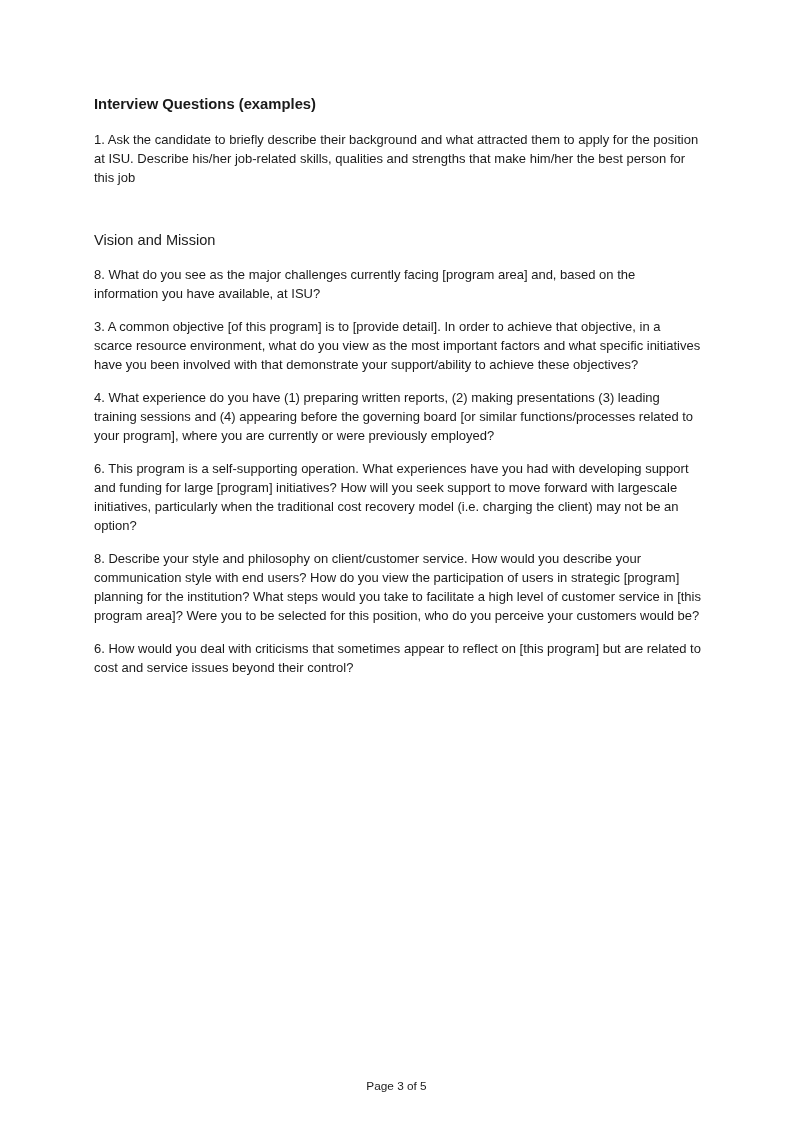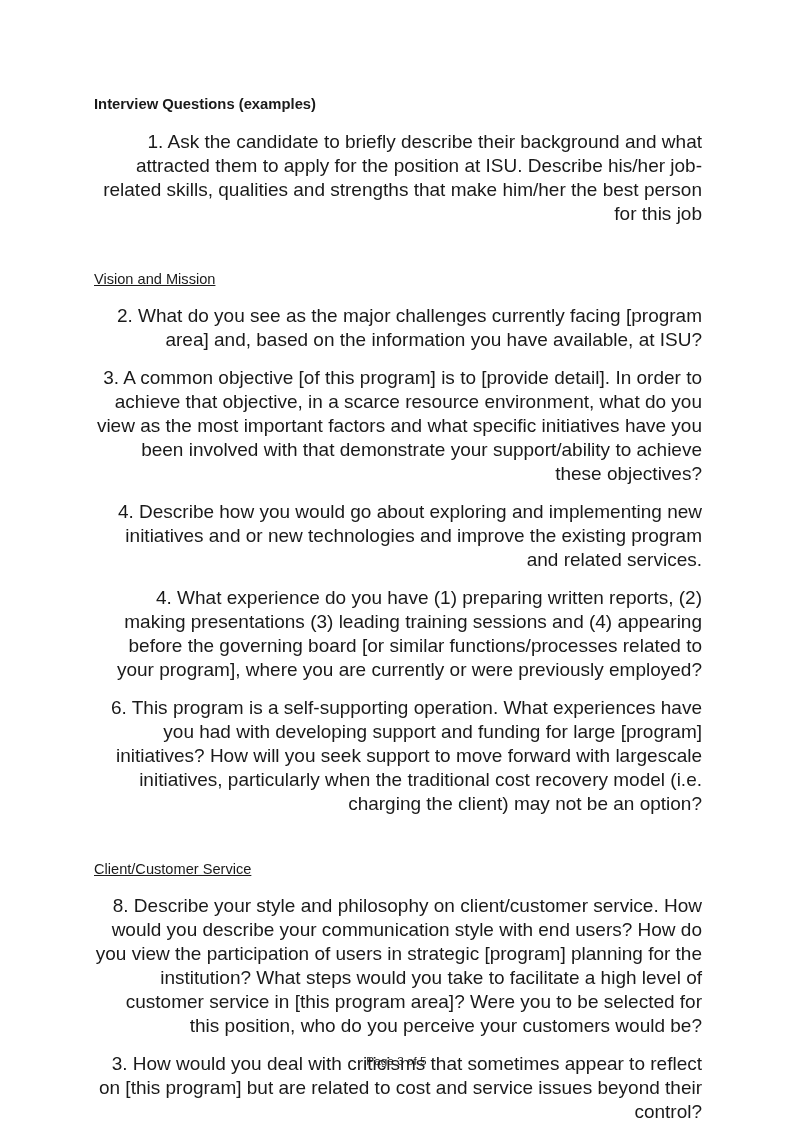--- a/index.html
+++ b/index.html
@@ -25,58 +25,55 @@
   }
   .doc-title {
     font-size: 14.8px;
     font-weight: bold;
     margin: 0 0 15px 0;
     line-height: 21px;
   }
   .section-heading {
     font-size: 14.6px;
     font-weight: normal;
-    text-decoration: underline;
     margin: 43px 0 14px 0;
     line-height: 21px;
   }
   .para {
-    font-size: 19px;
-    line-height: 24px;
+    font-size: 13px;
+    line-height: 19px;
     margin: 0 0 14px 0;
-    text-align: right;
+    text-align: left;
   }
   .footer {
     position: absolute;
-    top: 1054px;
+    top: 1079px;
     left: 0;
     width: 100%;
     text-align: center;
     font-size: 11.8px;
     color: #1a1a1a;
   }
 </style>
 </head>
 <body>
 
 <div class="page">
   <div class="content">
 
     <h1 class="doc-title">Interview Questions (examples)</h1>
 
     <p class="para">1. Ask the candidate to briefly describe their background and what attracted them to apply for the position at ISU. Describe his/her job-related skills, qualities and strengths that make him/her the best person for this job</p>
 
     <h2 class="section-heading">Vision and Mission</h2>
-    <p class="para">2. What do you see as the major challenges currently facing [program area] and, based on the information you have available, at ISU?</p>
+    <p class="para">8. What do you see as the major challenges currently facing [program area] and, based on the information you have available, at ISU?</p>
     <p class="para">3. A common objective [of this program] is to [provide detail]. In order to achieve that objective, in a scarce resource environment, what do you view as the most important factors and what specific initiatives have you been involved with that demonstrate your support/ability to achieve these objectives?</p>
-    <p class="para">4. Describe how you would go about exploring and implementing new initiatives and or new technologies and improve the existing program and related services.</p>
 
     <p class="para">4. What experience do you have (1) preparing written reports, (2) making presentations (3) leading training sessions and (4) appearing before the governing board [or similar functions/processes related to your program], where you are currently or were previously employed?</p>
     <p class="para">6. This program is a self-supporting operation. What experiences have you had with developing support and funding for large [program] initiatives? How will you seek support to move forward with largescale initiatives, particularly when the traditional cost recovery model (i.e. charging the client) may not be an option?</p>
 
-    <h2 class="section-heading">Client/Customer Service</h2>
     <p class="para">8. Describe your style and philosophy on client/customer service. How would you describe your communication style with end users? How do you view the participation of users in strategic [program] planning for the institution? What steps would you take to facilitate a high level of customer service in [this program area]? Were you to be selected for this position, who do you perceive your customers would be?</p>
-    <p class="para">3. How would you deal with criticisms that sometimes appear to reflect on [this program] but are related to cost and service issues beyond their control?</p>
+    <p class="para">6. How would you deal with criticisms that sometimes appear to reflect on [this program] but are related to cost and service issues beyond their control?</p>
 
   </div>
 
   <div class="footer">Page 3 of 5</div>
 </div>
 
 </body></html>

